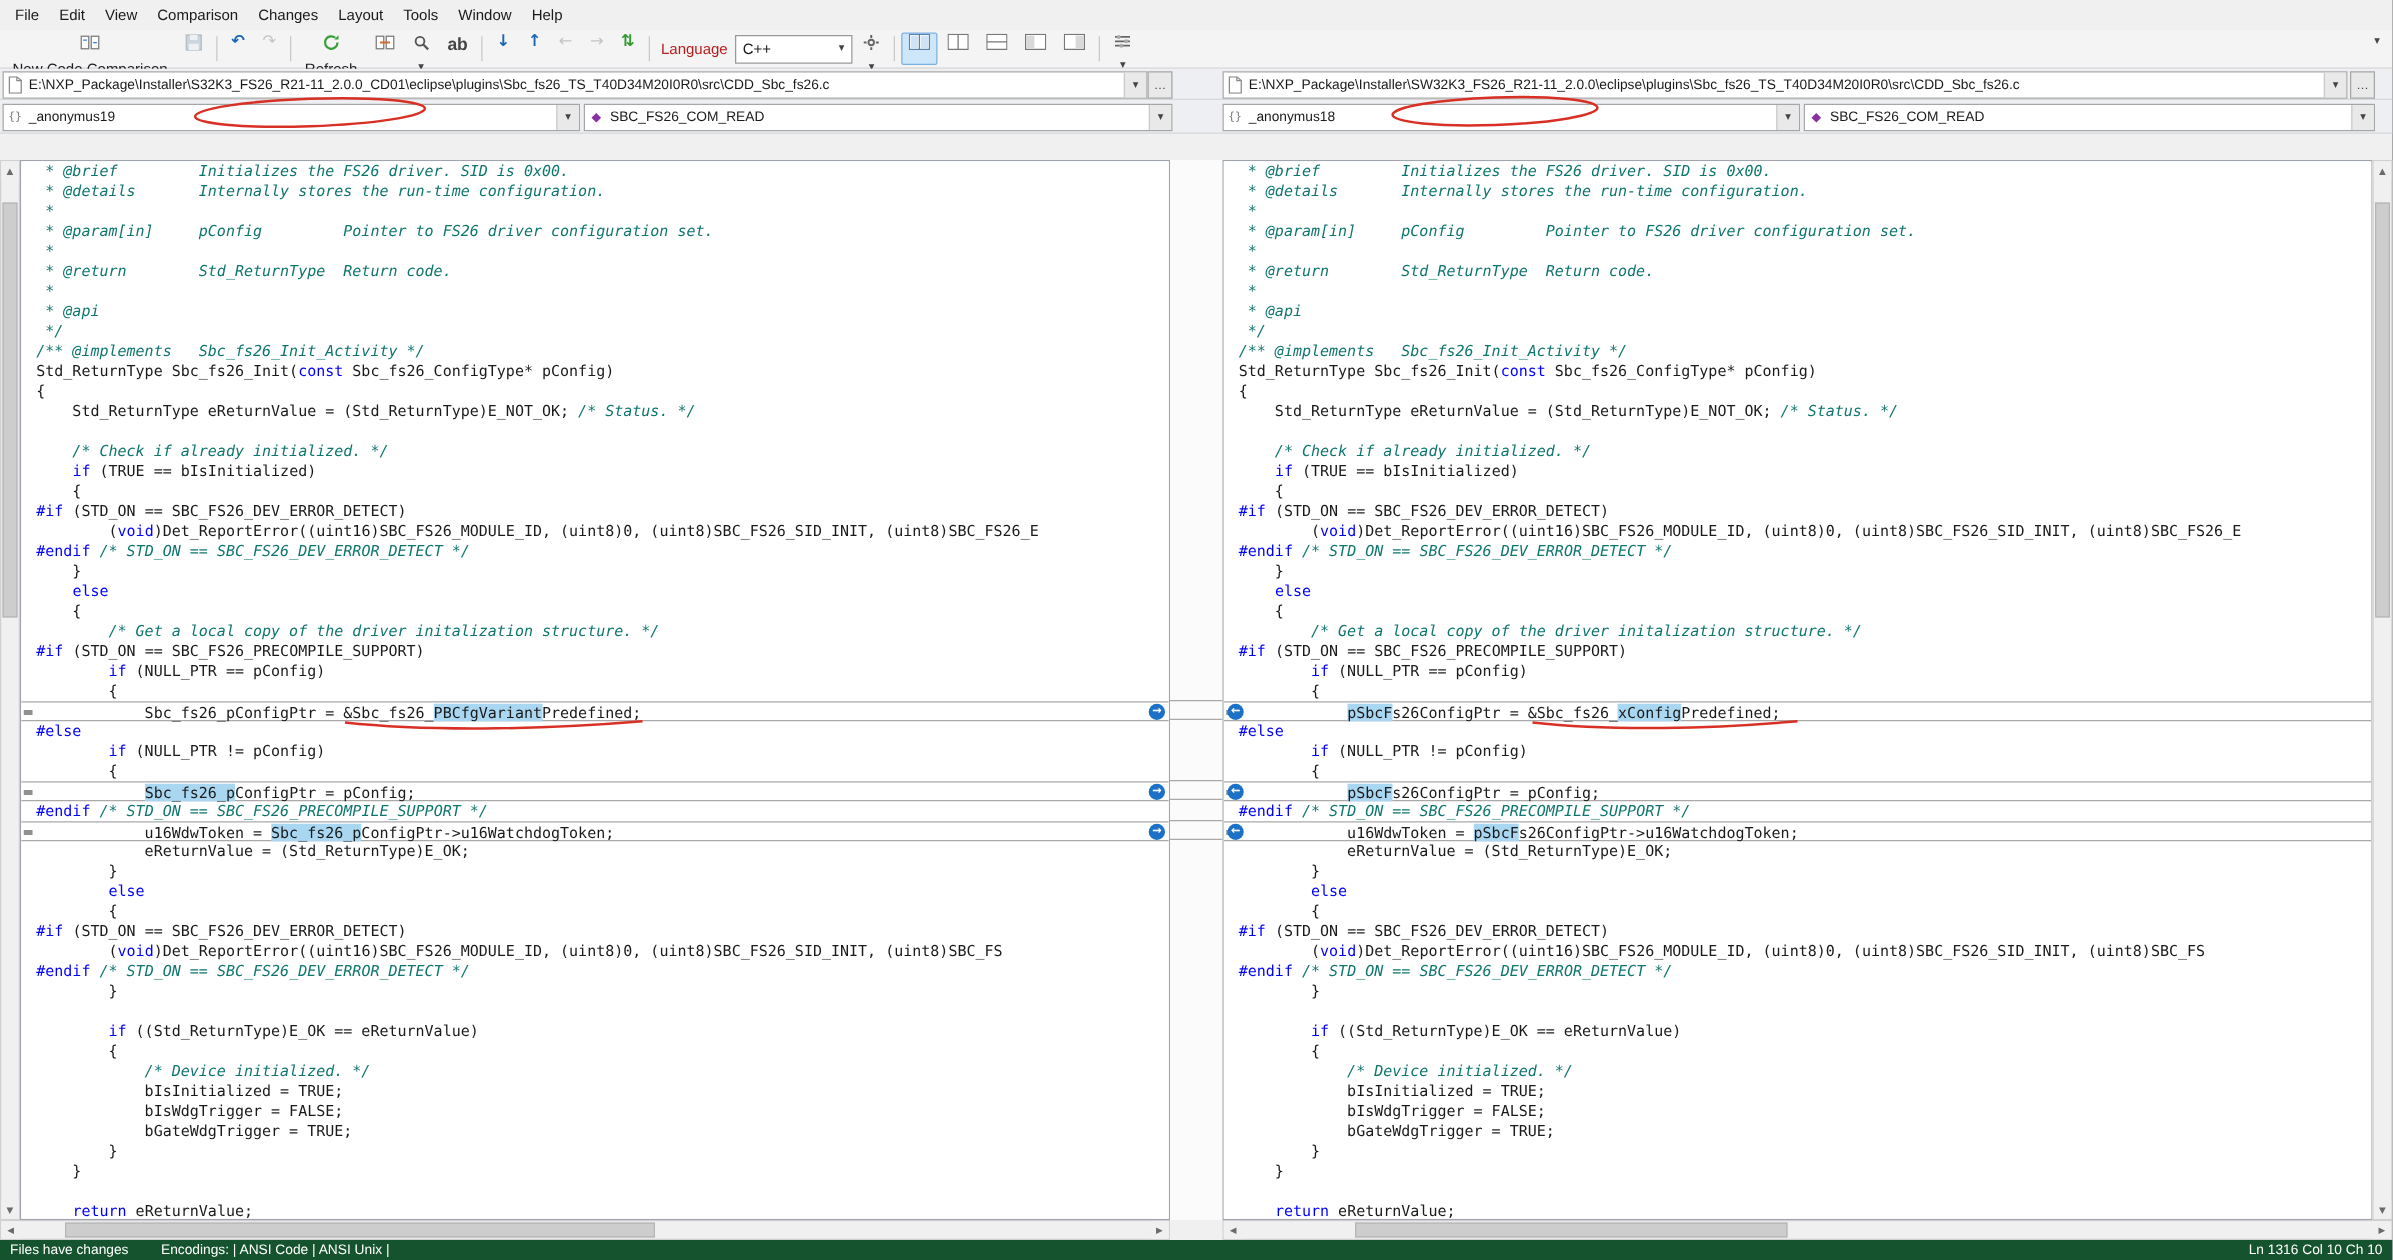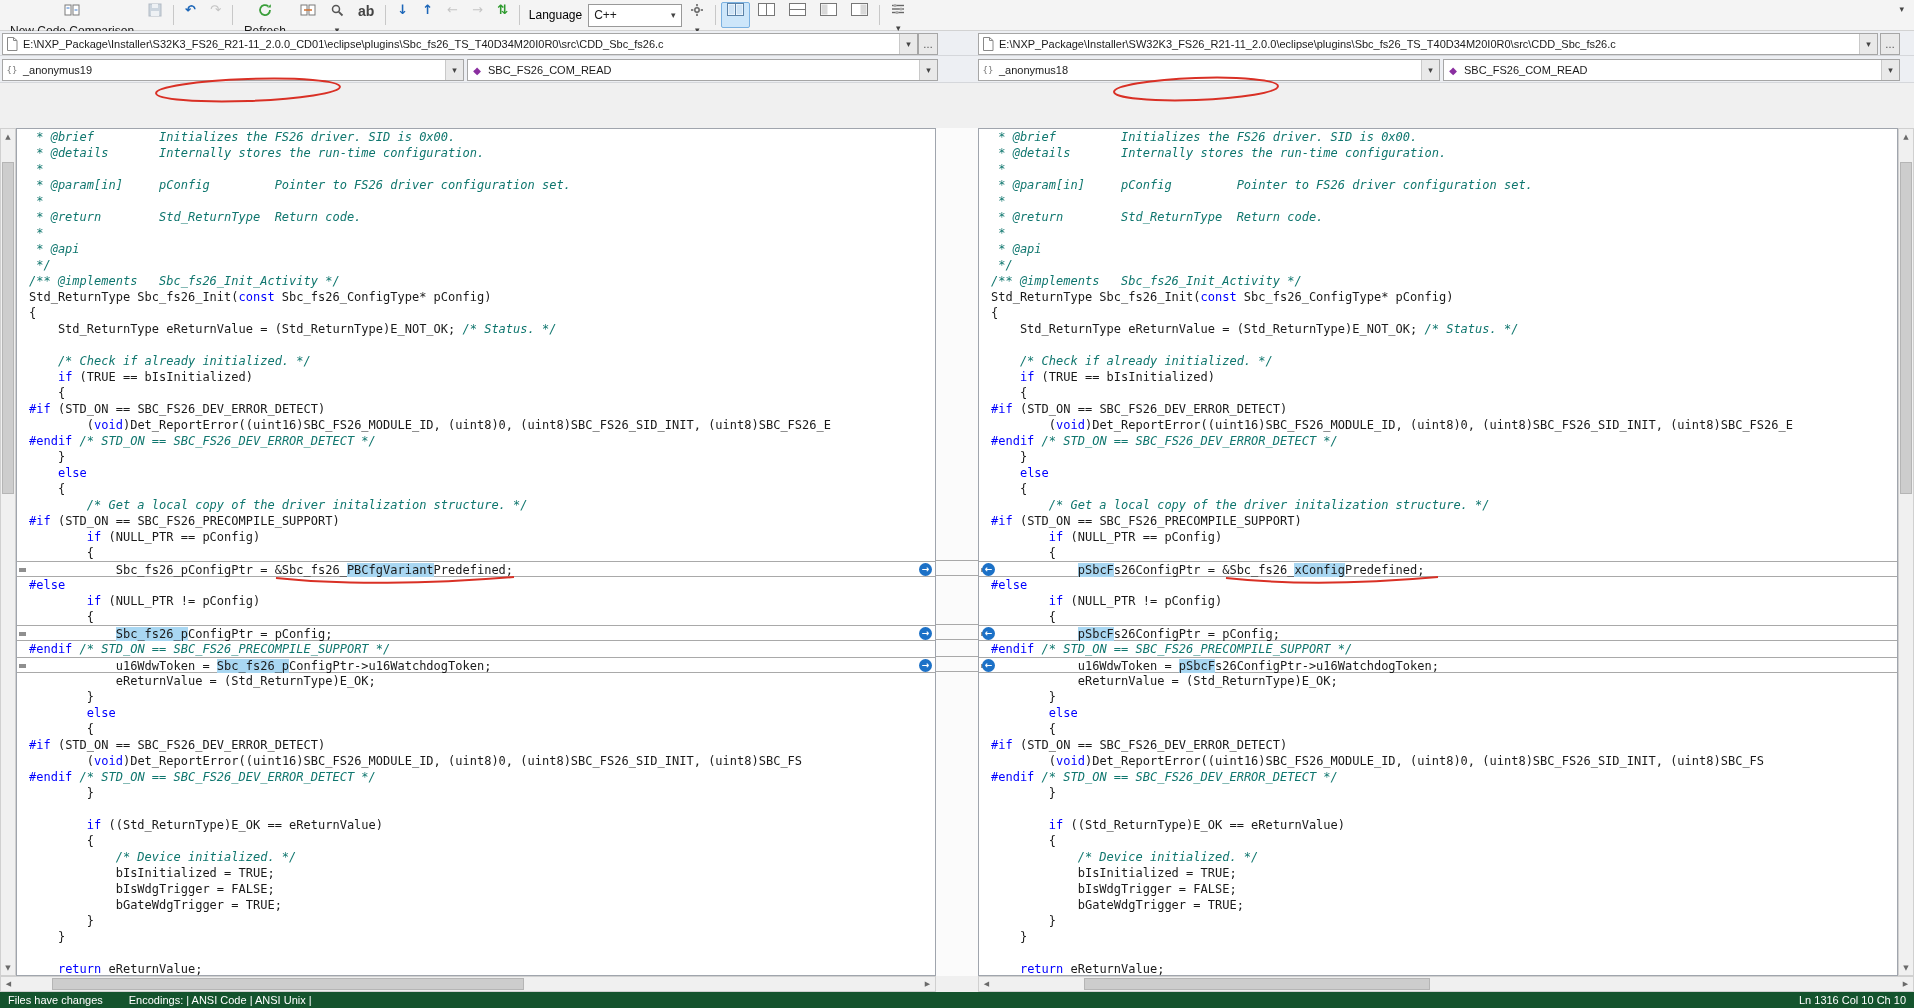--- a/index.html
+++ b/index.html
@@ -13,21 +13,21 @@
   .tbtn{height:24px;display:flex;align-items:center;gap:4px;padding:0 5px;border:1px solid transparent;border-radius:2px;font-size:12px;flex-direction:column;}
   .tbtn.disabled{opacity:.45;}
   .tbtn.active{background:#cde6fa;border-color:#7ab0e0;}
   .sep{width:1px;height:20px;background:#c8c8c8;margin:0 3px;}
   .spacer{flex:1;}
   .gi{font-family:"DejaVu Sans",sans-serif;font-size:13px;line-height:13px;}
   .gi.blue{color:#1c66b8;font-weight:bold;}
   .gi.green{color:#2f9b2f;font-weight:bold;}
   .gi.gray{color:#8a8a8a;}
   .gi.small{font-size:9px;color:#444;}
-  .tlabel{font-size:12px;color:#000000;padding:0 4px;}
+  .tlabel{font-size:12px;color:#b91c1c;padding:0 4px;}
   .tcombo{height:21px;min-width:92px;background:#fff;border:1px solid #999;display:flex;align-items:center;font-size:12px;}
   .tcombo .ctext{flex:1;padding:0 5px;}
   .tcombo .carrow{width:16px;text-align:center;font-size:9px;color:#444;font-family:"DejaVu Sans",sans-serif;}
   .abtxt{font-size:14px;color:#444;font-weight:bold;}
   
   .tabbar{height:24px;background:#dfe3ea;display:flex;align-items:flex-end;padding-left:2px;}
   .tab{height:22px;background:#fff;border:1px solid #b3b8c0;border-bottom:none;display:flex;align-items:center;gap:8px;padding:0 8px;font-size:12px;}
   .tab-close{font-family:"DejaVu Sans",sans-serif;font-size:11px;color:#555;cursor:default;}
   
   .pathrow,.comborow{position:relative;background:#edeff3;border-bottom:1px solid #d5d7db;}
@@ -72,20 +72,31 @@
   .statusbar{position:absolute;top:992px;left:0;width:1914px;height:16px;background:#14532d;color:#fff;display:flex;align-items:center;font-size:11px;padding:0 8px;box-sizing:border-box;gap:26px;}
   .statusbar .spacer{flex:1;}
   
   .overlay{position:absolute;inset:0;pointer-events:none;z-index:50;}
 </style>
 </head>
 <body>
 
 <div class="app">
 
+  <div class="menubar">
+    <span class="menu-item">File</span>
+    <span class="menu-item">Edit</span>
+    <span class="menu-item">View</span>
+    <span class="menu-item">Comparison</span>
+    <span class="menu-item">Changes</span>
+    <span class="menu-item">Layout</span>
+    <span class="menu-item">Tools</span>
+    <span class="menu-item">Window</span>
+    <span class="menu-item">Help</span>
+  </div>
 
   <div class="toolbar">
     <div class="tbtn">
       <span><svg width="16" height="14">
             <rect x="1" y="2" width="6" height="10" fill="#fff" stroke="#7a7a7a"></rect>
             <rect x="9" y="2" width="6" height="10" fill="#fff" stroke="#7a7a7a"></rect>
             <line x1="2.5" y1="5" x2="5.5" y2="5" stroke="#3a7bd0"></line>
             <line x1="10.5" y1="7" x2="13.5" y2="7" stroke="#3a7bd0"></line>
           </svg></span>
       <span>New Code Comparison</span>

